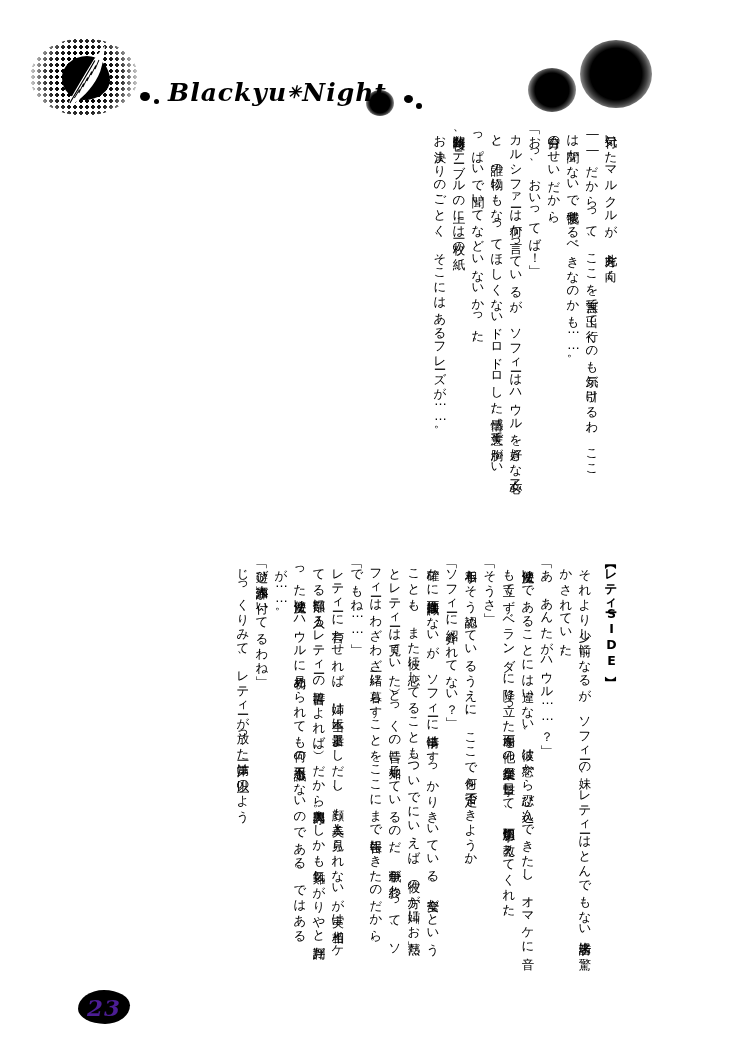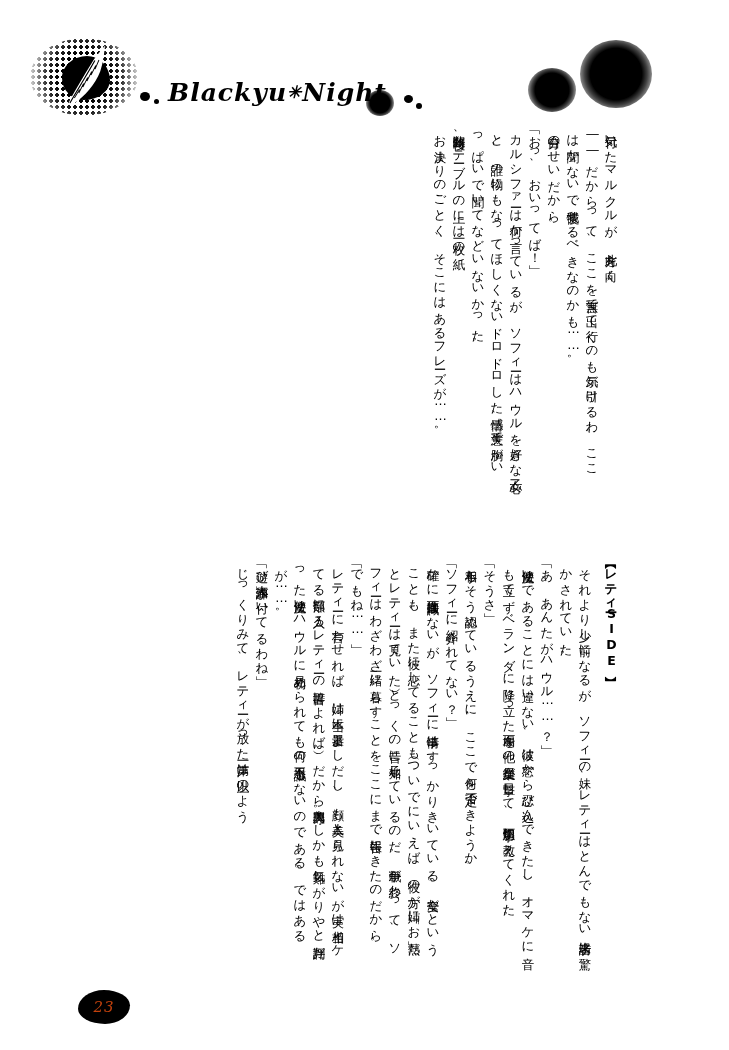--- a/index.html
+++ b/index.html
@@ -112,25 +112,25 @@
   }
   .page-number .pn-text {
     position: absolute;
     left: 0;
     top: 0;
     width: 52px;
     height: 34px;
     display: flex;
     align-items: center;
     justify-content: center;
-    color: #c2410c;
+    color: #4c1d95;
     font-family: "DejaVu Serif", serif;
-    font-weight: normal;
+    font-weight: bold;
     font-style: italic;
-    font-size: 15px;
+    font-size: 23px;
     letter-spacing: 1px;
   }
 </style>
 </head>
 <body>
 
 <div class="page">
 
   <div class="header">
 

